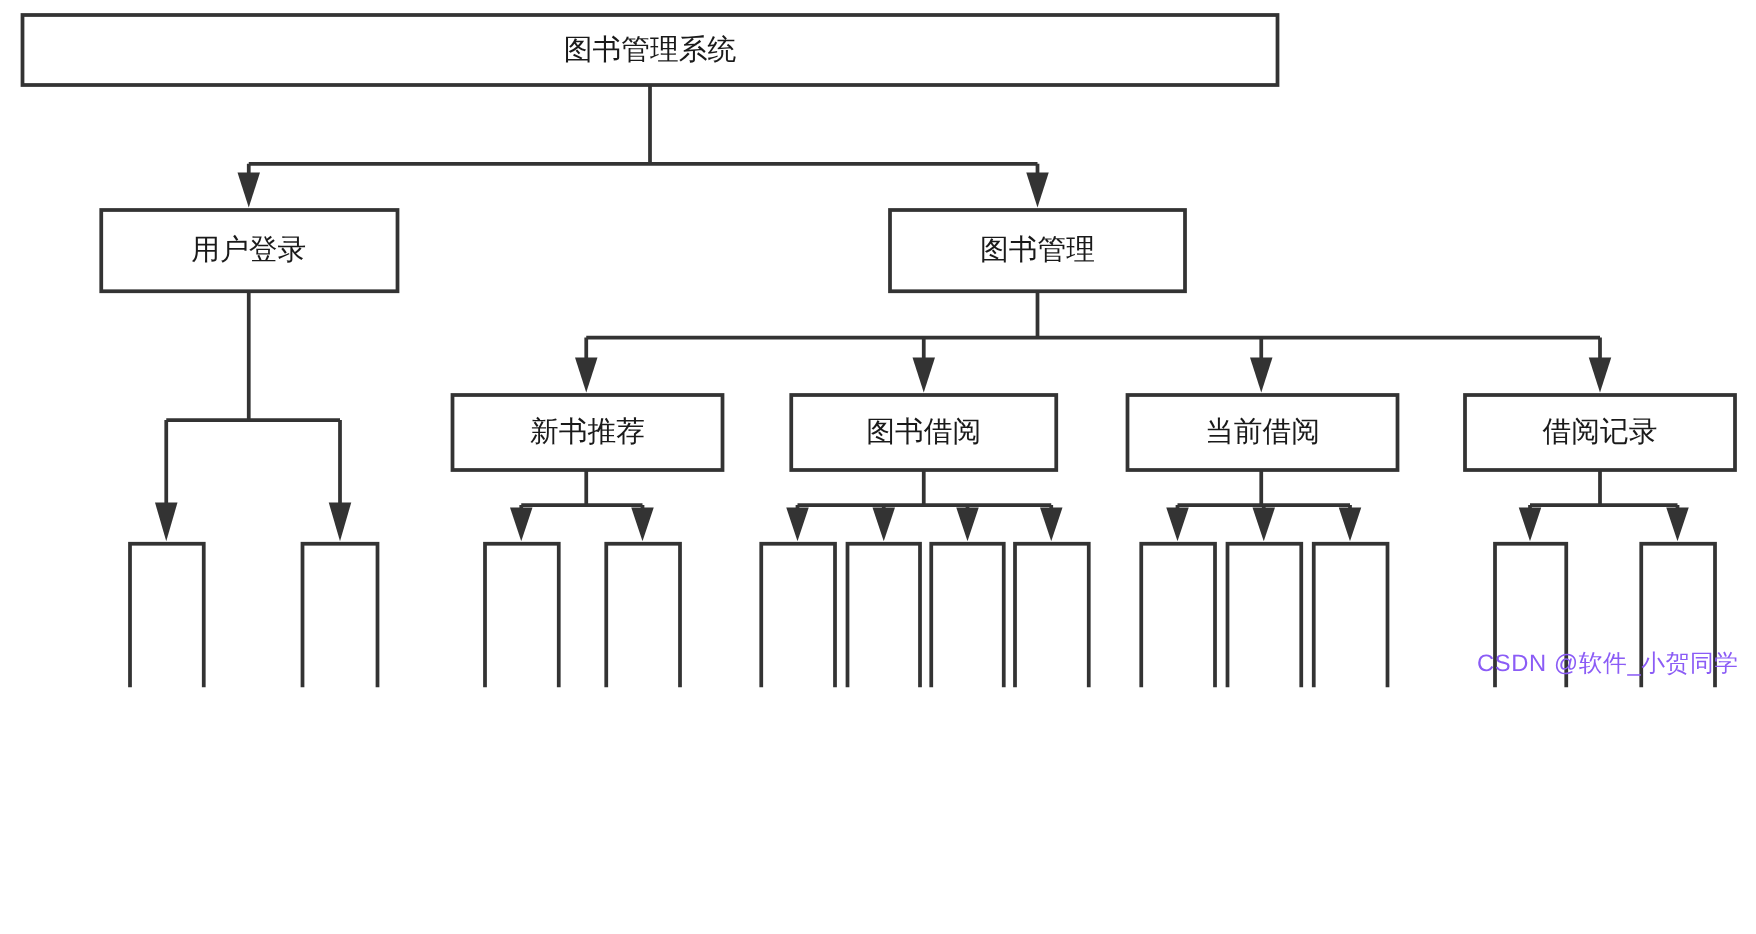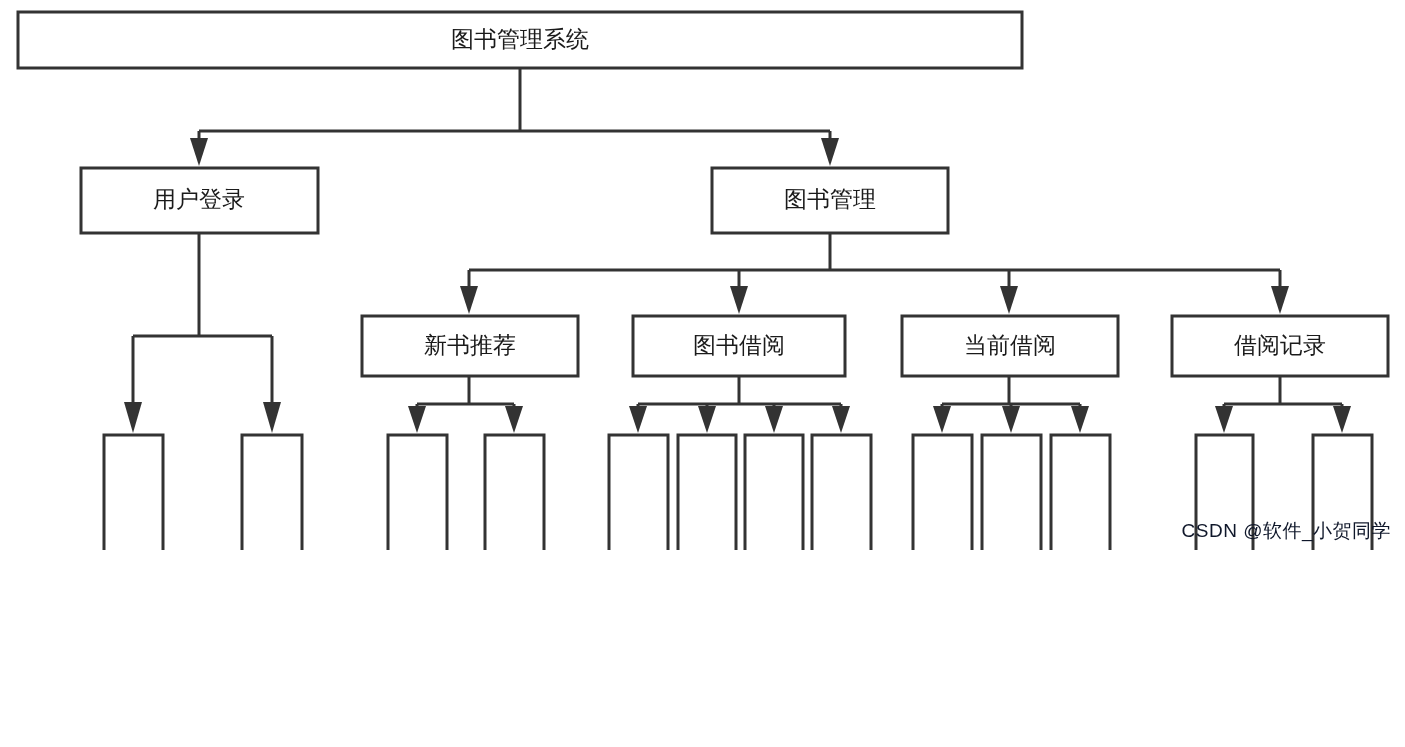--- a/index.html
+++ b/index.html
@@ -63,21 +63,21 @@
     text-align: center;
     white-space: nowrap;
     user-select: none;
   }
   .watermark {
     position: absolute;
     right: 14px;
     bottom: 6px;
     font-family: "Liberation Sans", "DejaVu Sans", sans-serif;
     font-size: 19px;
-    color: #0f172a;
+    color: #8b5cf6;
     letter-spacing: 0.5px;
     white-space: nowrap;
     pointer-events: none;
   }
 </style>
 </head>
 <body>
 
 <div id="diagram-root">
 

